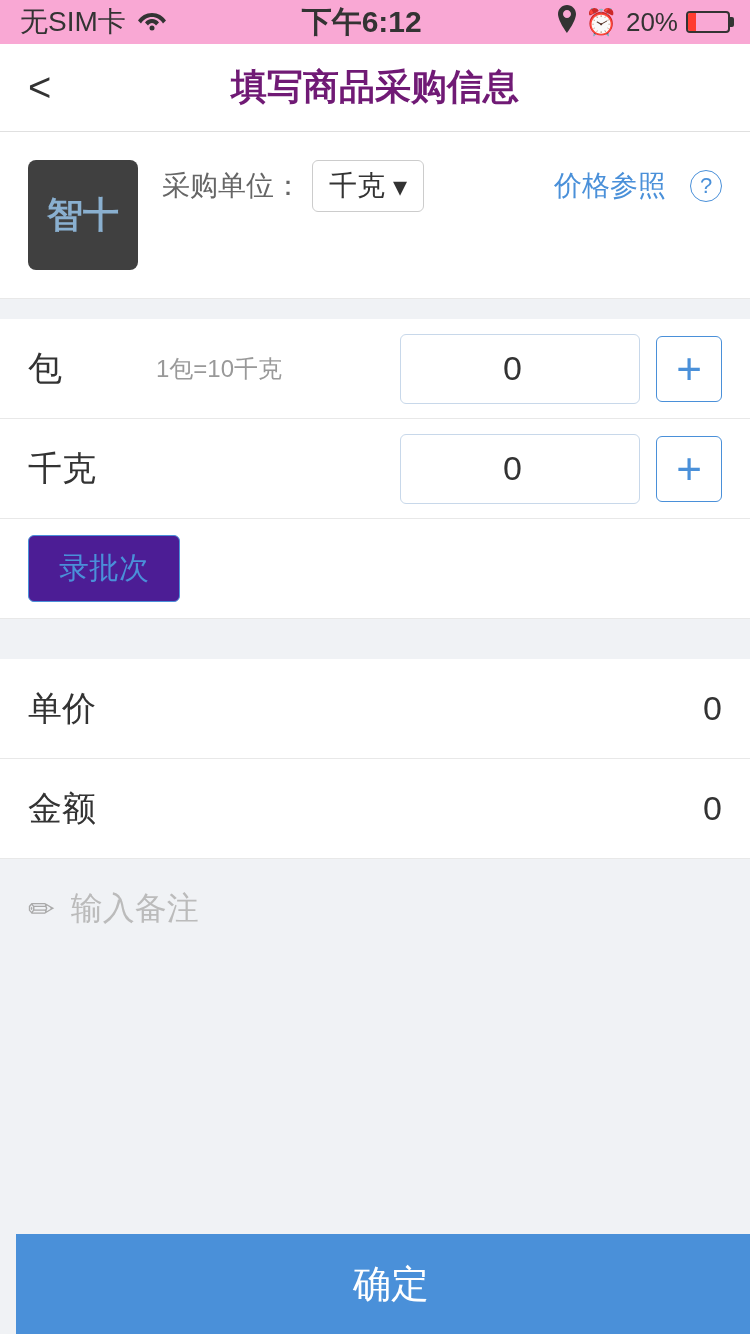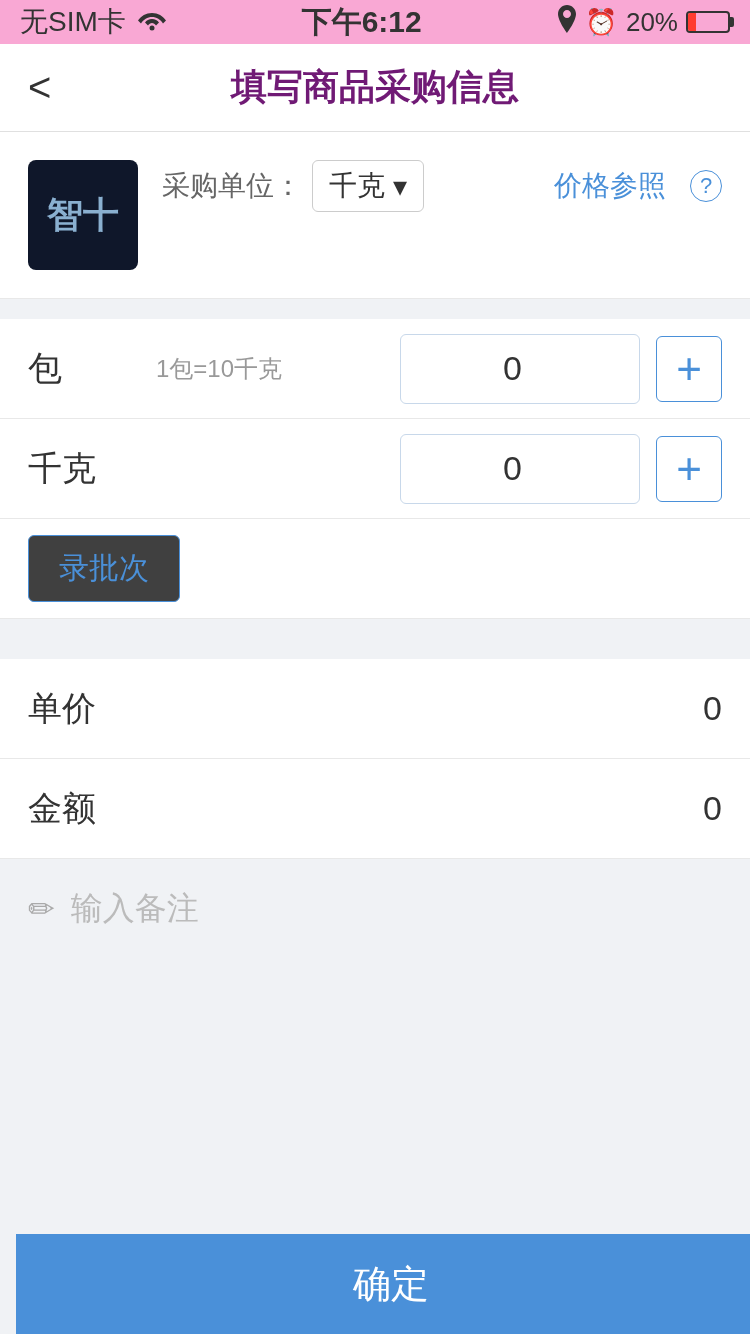--- a/index.html
+++ b/index.html
@@ -81,21 +81,21 @@
       padding: 28px;
       margin-top: 0;
       display: flex;
       align-items: flex-start;
       gap: 24px;
       border-bottom: 1px solid #e8e8e8;
     }
     .product-thumb {
       width: 110px;
       height: 110px;
-      background: #0f172a;
+      background: #404040;
       border-radius: 8px;
       display: flex;
       align-items: center;
       justify-content: center;
       flex-shrink: 0;
       font-size: 36px;
       color: #8ab0d0;
       font-weight: bold;
     }
     .product-info {
@@ -223,21 +223,21 @@
     .summary-text {
       font-size: 34px;
       color: #333;
     }
     .batch-btn {
       border: 1px solid #4a90d9;
       border-radius: 6px;
       padding: 12px 30px;
       font-size: 30px;
       color: #4a90d9;
-      background: #404040;
+      background: #4c1d95;
       cursor: pointer;
     }
 
     
     .price-section {
       background: #fff;
       margin-top: 20px;
     }
     .price-row {
       display: flex;

